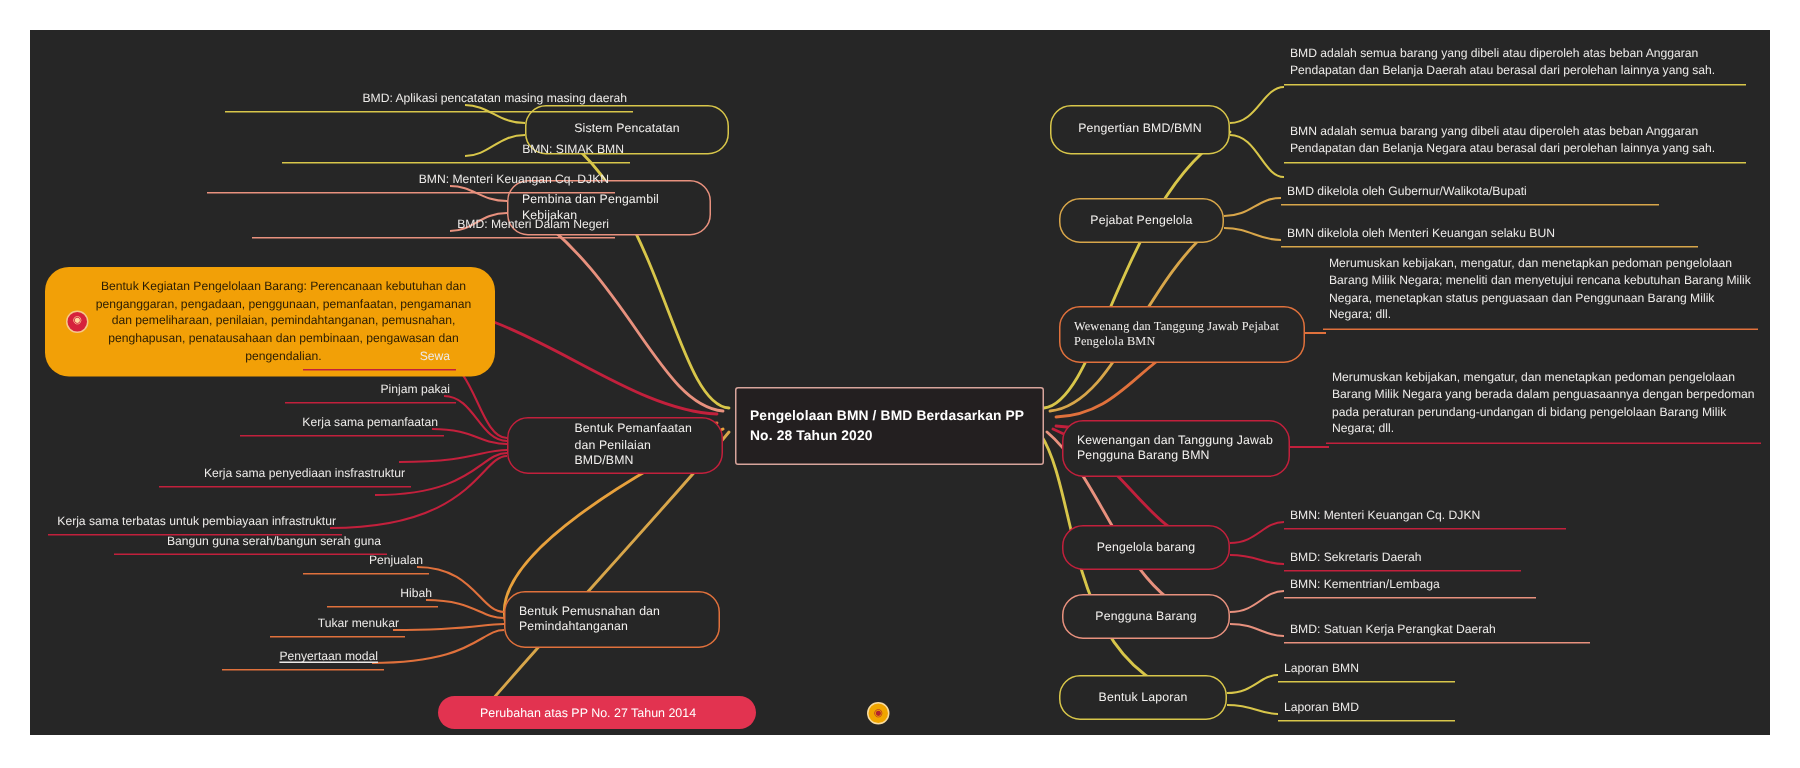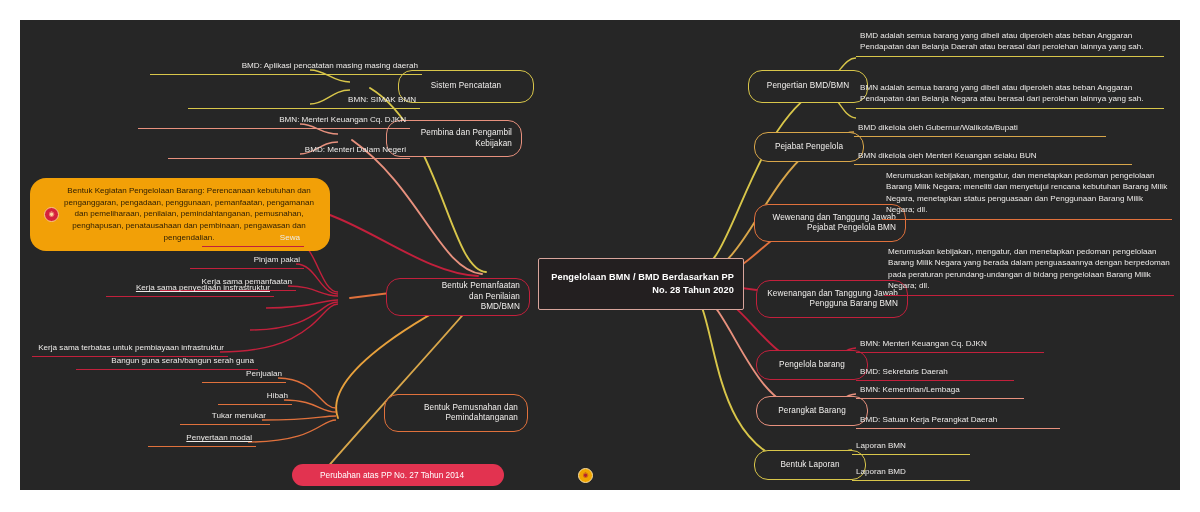--- a/index.html
+++ b/index.html
@@ -1,22 +1,22 @@
 <!DOCTYPE html>
 <html><head>
 <meta charset="utf-8">
 <style>
   html,body{margin:0;padding:0;background:#ffffff;}
   body{width:1200px;height:512px;font-family:"Liberation Sans",sans-serif;overflow:hidden;}
   #stage{position:relative;width:1200px;height:512px;background:#ffffff;}
   #canvas{position:absolute;left:20px;top:20px;width:1160px;height:470px;background:#262626;overflow:hidden;}
   #wires{position:absolute;left:0;top:0;width:1160px;height:470px;}
   .node{position:absolute;box-sizing:border-box;display:flex;align-items:center;justify-content:center;
-        text-align:right;color:#f2f0ee;border-radius:14px;border:1.4px solid #888;
-        background:#262626;padding:5px 9px;line-height:1.28;letter-spacing:.1px;margin-left:48px;}
+        text-align:left;color:#f2f0ee;border-radius:14px;border:1.4px solid #888;
+        background:#262626;padding:5px 9px;line-height:1.28;letter-spacing:.1px;}
   .node.small{font-size:8.2px;}
   .center{background:#231f20;border:1.6px solid #d8a59c;border-radius:2px;color:#ffffff;
           font-weight:bold;font-size:9.2px;line-height:1.45;}
   .leaf{position:absolute;color:#eceae8;font-size:8.1px;line-height:1.32;
         border-bottom:1.2px solid #999;padding:0 4px 2px 4px;background:transparent;
         display:flex;align-items:flex-end;}
   .leaf.rt{justify-content:flex-start;text-align:center;}
   .leaf.lt{justify-content:flex-end;text-align:right;}
   .para{position:absolute;color:#eceae8;font-size:8.1px;line-height:1.42;
         border-bottom:1.2px solid #999;padding:0 4px 3px 4px;text-align:left;}
@@ -98,21 +98,21 @@
 
     <div class="pill hl-orange" style="left:10px;top:158px;width:300px;">
       <span class="badge b-crimson" style="left:14px;">◉</span>
       <span>Bentuk Kegiatan Pengelolaan Barang: Perencanaan kebutuhan dan penganggaran, pengadaan, penggunaan, pemanfaatan, pengamanan dan pemeliharaan, penilaian, pemindahtanganan, pemusnahan, penghapusan, penatausahaan dan pembinaan, pengawasan dan pengendalian.</span>
     </div>
 
     <div class="node small" style="left:318px;top:258px;width:144px;height:38px;border-color:#c2203c;padding-left:44px;">Bentuk Pemanfaatan dan Penilaian BMD/BMN</div>
     <div class="leaf lt" style="left:182px;top:210px;width:94px;height:14px;border-color:#c2203c;">Sewa</div>
     <div class="leaf lt" style="left:170px;top:232px;width:106px;height:14px;border-color:#c2203c;">Pinjam pakai</div>
     <div class="leaf lt" style="left:140px;top:254px;width:128px;height:14px;border-color:#c2203c;">Kerja sama pemanfaatan</div>
-    <div class="leaf lt" style="left:86px;top:260px;width:160px;height:14px;border-color:#c2203c;text-decoration:underline;">Kerja sama penyediaan insfrastruktur</div>
+    <div class="leaf lt" style="left:86px;top:288px;width:160px;height:14px;border-color:#c2203c;">Kerja sama penyediaan insfrastruktur</div>
     <div class="leaf lt" style="left:56px;top:298px;width:174px;height:14px;border-color:#c2203c;margin-top:35px;">Bangun guna serah/bangun serah guna</div>
     <div class="leaf lt" style="left:12px;top:320px;width:188px;height:14px;border-color:#c2203c;">Kerja sama terbatas untuk pembiayaan infrastruktur</div>
 
     <div class="node small" style="left:316px;top:374px;width:144px;height:38px;border-color:#e0713c;">Bentuk Pemusnahan dan Pemindahtanganan</div>
     <div class="leaf lt" style="left:182px;top:346px;width:76px;height:14px;border-color:#e0713c;">Penjualan</div>
     <div class="leaf lt" style="left:198px;top:368px;width:66px;height:14px;border-color:#e0713c;">Hibah</div>
     <div class="leaf lt" style="left:160px;top:388px;width:82px;height:14px;border-color:#e0713c;">Tukar menukar</div>
     <div class="leaf lt" style="left:128px;top:410px;width:100px;height:14px;border-color:#e0713c;text-decoration:underline;">Penyertaan modal</div>
 
     <div class="pill hl-crimson" style="left:272px;top:444px;width:212px;">
@@ -121,31 +121,31 @@
     </div>
 
     <div class="node small" style="left:680px;top:50px;width:120px;height:33px;border-color:#d8c64a;">Pengertian BMD/BMN</div>
     <div class="para" style="left:836px;top:10px;width:300px;border-color:#d8c64a;">BMD adalah  semua barang yang dibeli atau diperoleh atas beban Anggaran Pendapatan dan Belanja Daerah atau berasal dari perolehan lainnya yang sah.</div>
     <div class="para" style="left:836px;top:62px;width:300px;border-color:#d8c64a;">BMN adalah  semua barang yang dibeli atau diperoleh atas beban Anggaran Pendapatan dan Belanja Negara atau berasal dari perolehan lainnya yang sah.</div>
 
     <div class="node small" style="left:686px;top:112px;width:110px;height:30px;border-color:#d8a64a;">Pejabat Pengelola</div>
     <div class="leaf rt" style="left:834px;top:100px;width:244px;height:14px;border-color:#d8a64a;">BMD dikelola oleh Gubernur/Walikota/Bupati</div>
     <div class="leaf rt" style="left:834px;top:128px;width:270px;height:14px;border-color:#d8a64a;">BMN dikelola oleh Menteri Keuangan selaku BUN</div>
 
-    <div class="node small" style="left:686px;top:184px;width:152px;height:38px;border-color:#e0713c;">Wewenang dan Tanggung Jawab Pejabat Pengelola BMN</div>
+    <div class="node small" style="left:686px;top:184px;width:164px;height:38px;border-color:#e0713c;font-family:Liberation Serif, serif;">Wewenang dan Tanggung Jawab Pejabat Pengelola BMN</div>
     <div class="para" style="left:862px;top:150px;width:282px;border-color:#e0713c;">Merumuskan kebijakan, mengatur, dan menetapkan pedoman pengelolaan Barang Milik Negara; meneliti dan menyetujui rencana kebutuhan Barang Milik Negara, menetapkan status penguasaan dan Penggunaan Barang Milik Negara; dll.</div>
 
     <div class="node small" style="left:688px;top:260px;width:152px;height:38px;border-color:#c2203c;">Kewenangan dan Tanggung Jawab Pengguna Barang BMN</div>
     <div class="para" style="left:864px;top:226px;width:282px;border-color:#c2203c;">Merumuskan kebijakan, mengatur, dan menetapkan pedoman pengelolaan Barang Milik Negara yang berada dalam penguasaannya dengan berpedoman pada peraturan perundang-undangan di bidang pengelolaan Barang Milik Negara; dll.</div>
 
     <div class="node small" style="left:688px;top:330px;width:112px;height:30px;border-color:#c2203c;">Pengelola barang</div>
     <div class="leaf rt" style="left:836px;top:316px;width:180px;height:14px;border-color:#c2203c;">BMN: Menteri Keuangan Cq. DJKN</div>
     <div class="leaf rt" style="left:836px;top:344px;width:150px;height:14px;border-color:#c2203c;">BMD: Sekretaris Daerah</div>
 
-    <div class="node small" style="left:688px;top:376px;width:112px;height:30px;border-color:#e8917e;">Perangkat Barang</div>
+    <div class="node small" style="left:688px;top:376px;width:112px;height:30px;border-color:#e8917e;">Pengguna Barang</div>
     <div class="leaf rt" style="left:836px;top:362px;width:160px;height:14px;border-color:#e8917e;">BMN: Kementrian/Lembaga</div>
     <div class="leaf rt" style="left:836px;top:392px;width:196px;height:14px;border-color:#e8917e;">BMD: Satuan Kerja Perangkat Daerah</div>
 
     <div class="node small" style="left:686px;top:430px;width:112px;height:30px;border-color:#d8c64a;">Bentuk Laporan</div>
     <div class="leaf rt" style="left:832px;top:418px;width:110px;height:14px;border-color:#d8c64a;">Laporan BMN</div>
     <div class="leaf rt" style="left:832px;top:444px;width:110px;height:14px;border-color:#d8c64a;">Laporan BMD</div>
 
   </div>
 </div>
 

